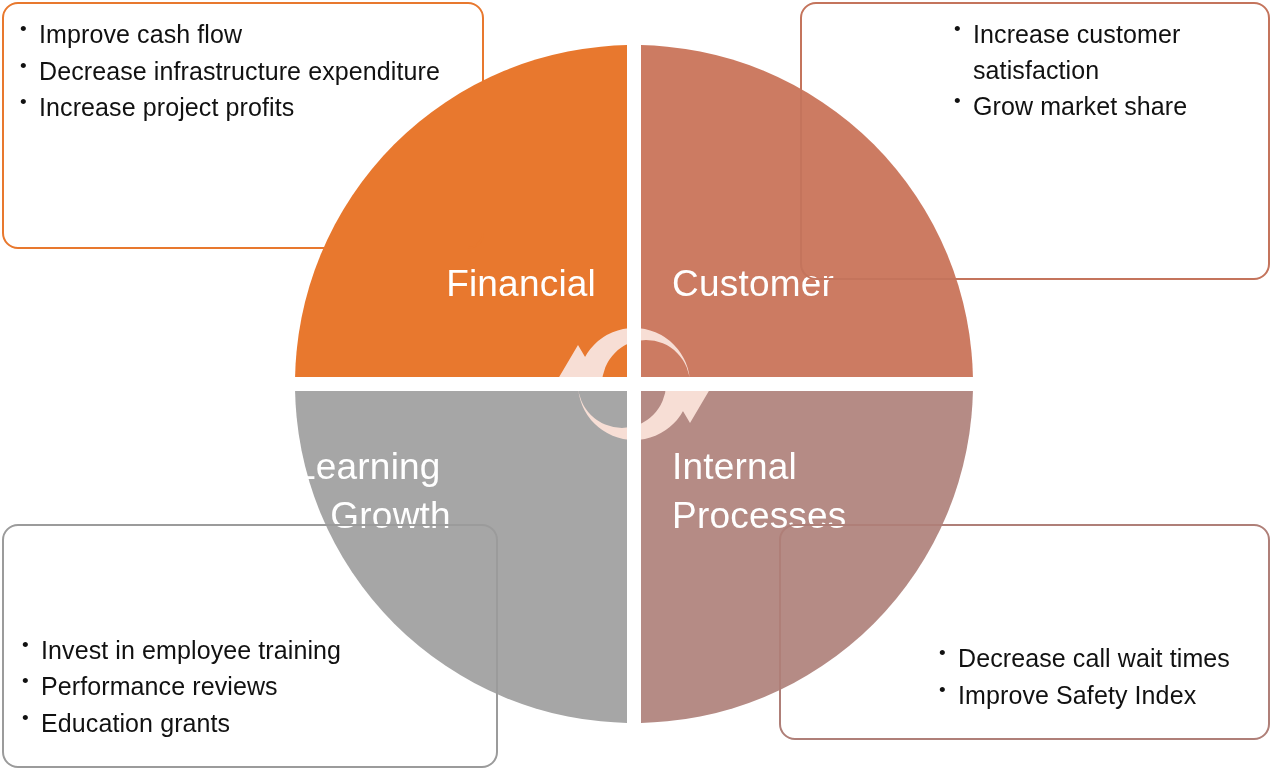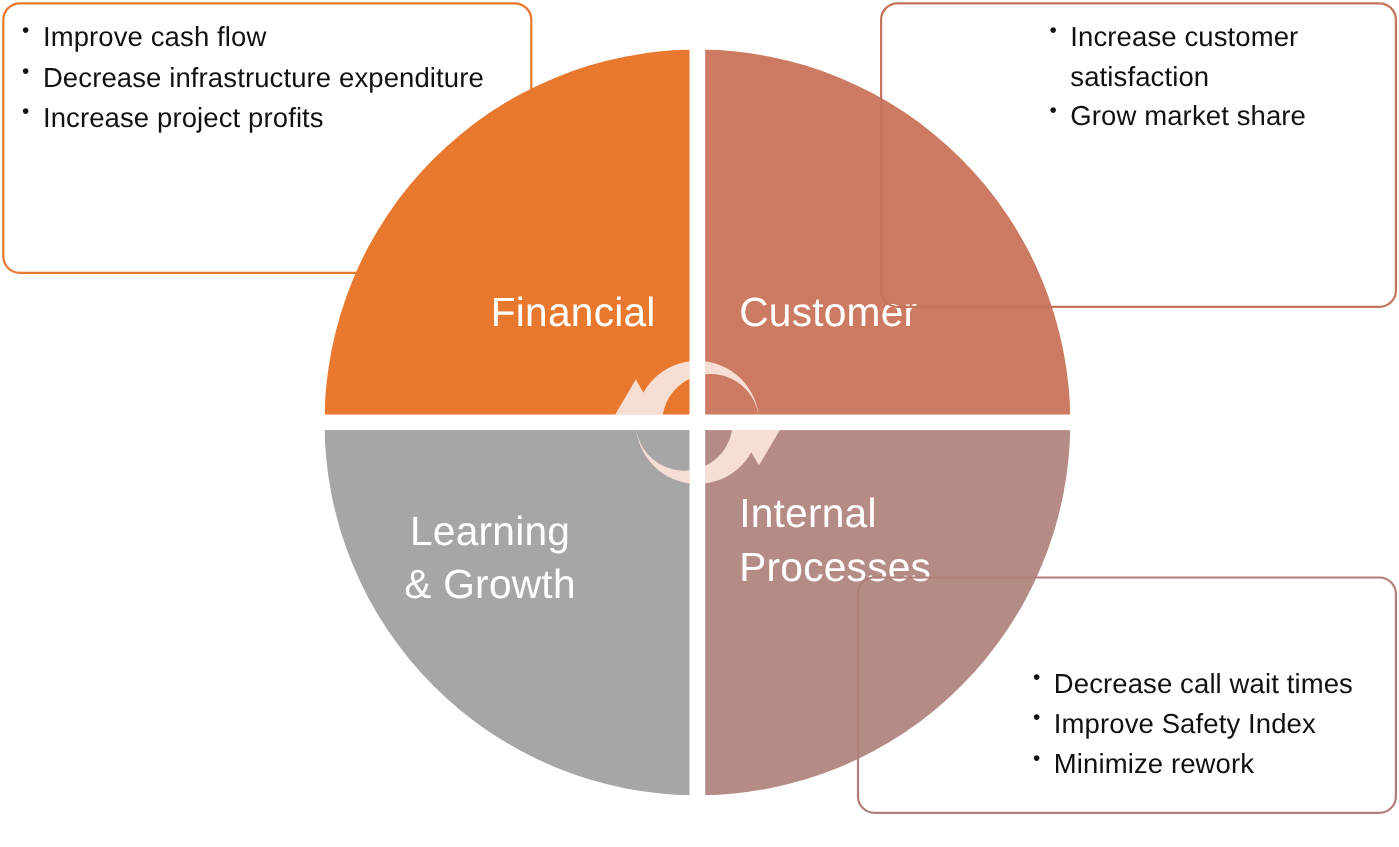--- a/index.html
+++ b/index.html
@@ -120,21 +120,21 @@
     position: absolute;
     color: #ffffff;
     font-size: 37px;
     line-height: 1.32;
     font-weight: 400;
     letter-spacing: 0.2px;
     white-space: pre-line;
   }
   #label-financial  { left: 0px;   top: 215px; width: 325px; text-align: right;  padding-right: 24px; box-sizing: border-box; }
   #label-customer   { left: 353px; top: 215px; width: 325px; text-align: left;   padding-left: 24px;  box-sizing: border-box; }
-  #label-learning   { left: 0px;   top: 398px; width: 325px; text-align: center;  padding-right: 24px; box-sizing: border-box; margin-top: 16px; }
+  #label-learning   { left: 0px;   top: 398px; width: 325px; text-align: left;  padding-right: 24px; box-sizing: border-box; }
   #label-internal   { left: 353px; top: 398px; width: 325px; text-align: left;   padding-left: 24px;  box-sizing: border-box; }
 </style>
 </head>
 <body>
 
 <div id="stage">
 
   <div id="wheel">
     <svg viewBox="0 0 678 678" xmlns="http://www.w3.org/2000/svg" aria-hidden="true">
       <defs>
@@ -208,22 +208,28 @@
     </ul>
   </div>
 
   <div class="callout" id="box-customer">
     <ul>
       <li>Increase customer satisfaction</li>
       <li>Grow market share</li>
     </ul>
   </div>
 
+  <div class="callout" id="box-learning">
+    <ul>
+      <li>Invest in employee training</li>
+      <li>Performance reviews</li>
+      <li>Education grants</li>
+    </ul>
+  </div>
 
   <div class="callout" id="box-internal">
     <ul>
       <li>Decrease call wait times</li>
       <li>Improve Safety Index</li>
-      <li>Minimize rework</li>
     </ul>
   </div>
 
 </div>
 
 </body></html>

